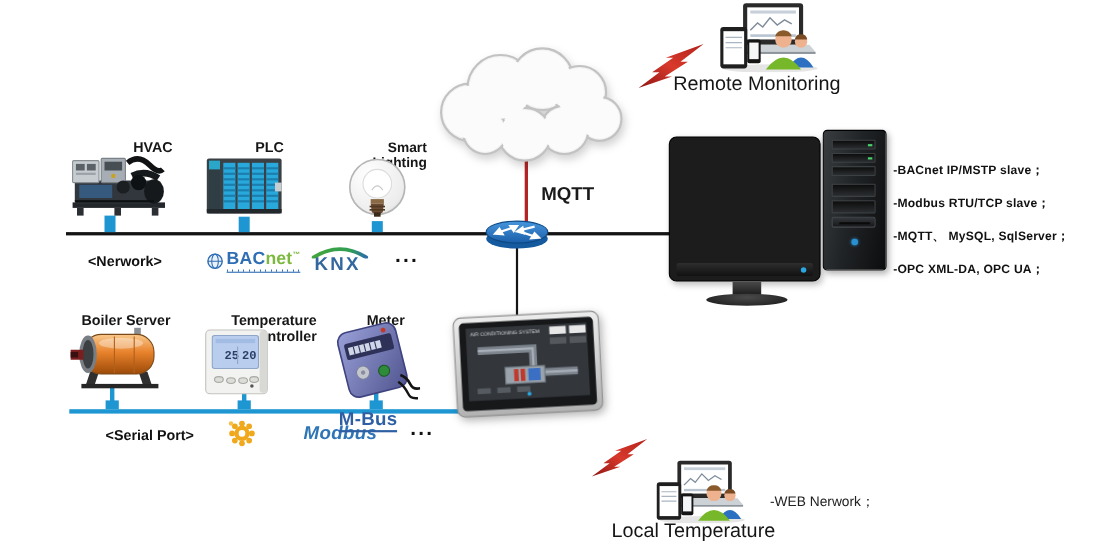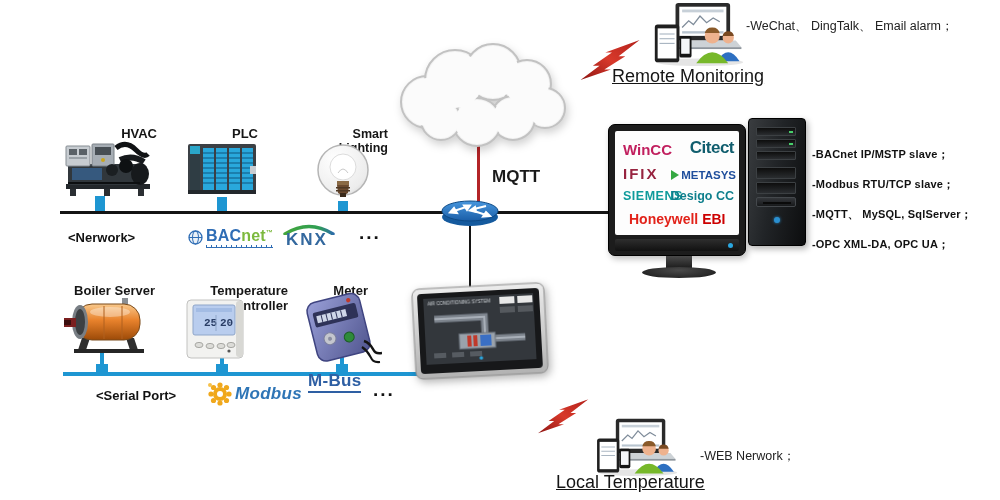--- a/index.html
+++ b/index.html
@@ -4,21 +4,21 @@
 <style>
   * { margin:0; padding:0; box-sizing:border-box; }
   html,body { background:#fff; }
   body { font-family:"Liberation Sans", sans-serif; color:#1a1a1a; }
   #canvas { position:relative; width:1000px; height:500px; background:#fff; overflow:hidden; }
   .abs { position:absolute; }
   .dev-label { font-weight:bold; font-size:13px; text-align:right; color:#161616; }
   .bus-label { font-weight:bold; font-size:13px; color:#111; }
   .dots { font-weight:900; font-size:19px; letter-spacing:2px; color:#111; }
   .note { font-size:12.5px; color:#222; }
-  .monitor-title { font-size:18px; color:#151515;text-decoration:underline; }
+  .monitor-title { font-size:18px; color:#151515; }
   
   .bus-net { left:60px; top:211px; width:552px; height:3px; background:#141414; }
   .bus-serial { left:63px; top:372px; width:414px; height:4px; background:#1e96d2; }
   .stub { background:#1e96d2; }
   
   .monitor { left:608px; top:124px; width:138px; height:132px; background:#1c1c1c; border-radius:7px; border:1px solid #000; box-shadow:2px 3px 6px rgba(0,0,0,.25); }
   .monitor-screen { position:absolute; left:6px; top:6px; width:124px; height:104px; background:#fdfdfd; border-radius:2px; overflow:hidden; }
   .monitor-strip { position:absolute; left:6px; top:114px; width:124px; height:12px; background:linear-gradient(#2e2e2e,#111); border-radius:2px; }
   .power-dot { position:absolute; right:6px; top:4px; width:5px; height:5px; border-radius:50%; background:#2aa7e0; }
   .logo { position:absolute; font-weight:bold; white-space:nowrap; }
@@ -32,21 +32,21 @@
   .cd:after { content:""; position:absolute; left:6px; top:4px; width:28px; height:2px; background:#0a0a0a; }
   .pbtn { position:absolute; left:25px; top:98px; width:6px; height:6px; border-radius:50%; background:#2a8fd0; box-shadow:0 0 3px #2a8fd0; }
   
   .features { left:812px; top:147px; width:190px; display:flex; flex-direction:column; gap:15px; }
   .features div { font-size:11px; font-weight:bold; letter-spacing:.2px; color:#111; }
   
   .bacnet-text { font-weight:bold; font-size:16px; letter-spacing:.2px; }
   .bacnet-bac { color:#2f6db5; } .bacnet-net { color:#7cb93e;text-align:right; }
   .bacnet-ruler { height:3px; margin-top:0px; background:repeating-linear-gradient(90deg, #2f6db5 0 1px, transparent 1px 5px); border-bottom:1px solid #2f6db5; }
   .mbus-text { font-weight:bold; font-size:17px; color:#2e5fa3; border-bottom:2px solid #2e5fa3; padding-bottom:1px; letter-spacing:.3px; }
-  .modbus-text { font-weight:bold; font-style:italic; font-size:17px; color:#2e75b6; letter-spacing:.3px; }
+  .modbus-text { font-weight:bold; font-style:italic; font-size:17px; color:#2e75b6; letter-spacing:.3px;margin-left:41px; }
   .knx-text { font-weight:bold; font-size:17px; color:#33689e; letter-spacing:2px;text-align:center; }
 </style>
 </head>
 <body>
 
 <div id="canvas">
 
   <svg width="0" height="0" style="position:absolute">
     <defs>
       <linearGradient id="boltGrad" x1="0" y1="1" x2="1" y2="0">
@@ -242,21 +242,21 @@
     <circle cx="27" cy="27" r="25" fill="url(#bulbGlass)" stroke="#b5b5b5" stroke-width="1.5"></circle>
     <circle cx="27" cy="24" r="13" fill="#ffffff" stroke="#dcdcdc"></circle>
     <path d="M22,30 q5,-8 10,0" stroke="#c9c9c9" stroke-width="1" fill="none"></path>
     <rect x="21" y="38" width="12" height="4" fill="#8a6a45"></rect>
     <path d="M21,42 h12 l-1,8 q-5,4 -10,0 Z" fill="#6b4a2f"></path>
     <rect x="24" y="50" width="6" height="4" fill="#3a2a1a"></rect>
     <rect x="20" y="44" width="14" height="1.5" fill="#4e3824"></rect>
       <rect x="20" y="47" width="14" height="1.5" fill="#4e3824"></rect>
   </svg>
 
-  <div class="abs bus-label" style="left:68px;top:230px">&lt;Nerwork&gt;</div>
+  <div class="abs bus-label" style="left:80px;top:230px">&lt;Nerwork&gt;</div>
 
   <div class="abs" style="left:188px;top:227px;display:flex;align-items:center;gap:3px">
     <svg style="width:15px;height:15px" viewBox="0 0 15 15">
       <circle cx="7.5" cy="7.5" r="6.5" fill="#eaf1f8" stroke="#2f6db5" stroke-width="1.3"></circle>
       <line x1="1" y1="7.5" x2="14" y2="7.5" stroke="#2f6db5" stroke-width="1"></line>
       <ellipse cx="7.5" cy="7.5" rx="3" ry="6.5" fill="none" stroke="#2f6db5" stroke-width="1"></ellipse>
     </svg>
     <div>
       <span class="bacnet-text"><span class="bacnet-bac">BAC</span><span class="bacnet-net">net</span><sup style="font-size:7px;color:#7cb93e">™</sup></span>
       <div class="bacnet-ruler"></div>
@@ -368,32 +368,20 @@
     <rect x="54" y="50" width="4" height="11" fill="#c0392b"></rect>
       <rect x="60" y="50" width="4" height="11" fill="#c0392b"></rect>
     <rect x="67" y="50" width="11" height="11" fill="#3a6fc4"></rect>
     <rect x="20" y="66" width="12" height="5" fill="#565b61"></rect>
       <rect x="38" y="66" width="12" height="5" fill="#565b61"></rect>
       <rect x="56" y="66" width="12" height="5" fill="#565b61"></rect>
     <circle cx="67" cy="73" r="1.8" fill="#2aa7e0"></circle>
   </svg>
 
   <div class="abs monitor">
-    <div class="monitor-screen">
-      <span class="logo" style="left:8px;top:10px;font-size:15px;color:#c11f5e">WinCC</span>
-      <span class="logo" style="right:5px;top:7px;font-size:17px;letter-spacing:-0.5px;color:#115e6e">Citect</span>
-      <span class="logo" style="left:8px;top:34px;font-size:15px;letter-spacing:2px;color:#97233f">IFIX</span>
-      <span class="logo" style="right:3px;top:38px;font-size:11.5px;color:#1f4e9c;display:flex;align-items:center;gap:2px">
-          <span style="width:0;height:0;border-left:8px solid #35a842;border-top:5px solid transparent;border-bottom:5px solid transparent"></span>
-          <span>METASYS</span>
-        </span>
-      <span class="logo" style="left:8px;top:58px;font-size:12.5px;letter-spacing:.5px;color:#0f9b9b">SIEMENS</span>
-      <span class="logo" style="right:5px;top:58px;font-size:12.5px;color:#0e7f8c">Desigo CC</span>
-      <span class="logo" style="left:14px;top:80px;font-size:14px;color:#e2231a"><span>Honeywell</span>&nbsp;<span style="color:#c00">EBI</span></span>
-    </div>
     <div class="monitor-strip">
         <span class="power-dot"></span>
       </div>
   </div>
   <div class="abs neck"></div>
   <div class="abs mbase"></div>
 
   <div class="abs tower">
     <div class="bay" style="top:8px">
         <span class="led"></span>
@@ -414,21 +402,20 @@
     <div>-MQTT、 MySQL, SqlServer；</div>
     <div>-OPC XML-DA, OPC UA；</div>
   </div>
 
   <svg class="abs" style="left:580px;top:40px;width:62px;height:42px" viewBox="0 0 64 44">
       <use href="#bolt"></use>
     </svg>
   <svg class="abs" style="left:652px;top:2px;width:96px;height:64px" viewBox="0 0 100 68">
       <use href="#devices-people"></use>
     </svg>
-  <div class="abs note" style="left:746px;top:18px;font-weight:500">-WeChat、 DingTalk、 Email alarm；</div>
   <div class="abs monitor-title" style="left:612px;top:66px">Remote Monitoring</div>
 
   <svg class="abs" style="left:538px;top:398px;width:52px;height:38px" viewBox="0 0 64 44">
       <use href="#bolt"></use>
     </svg>
   <svg class="abs" style="left:594px;top:418px;width:88px;height:58px" viewBox="0 0 100 68">
       <use href="#devices-people"></use>
     </svg>
   <div class="abs note" style="left:700px;top:448px;font-weight:500">-WEB Nerwork；</div>
   <div class="abs monitor-title" style="left:556px;top:472px">Local Temperature</div>

